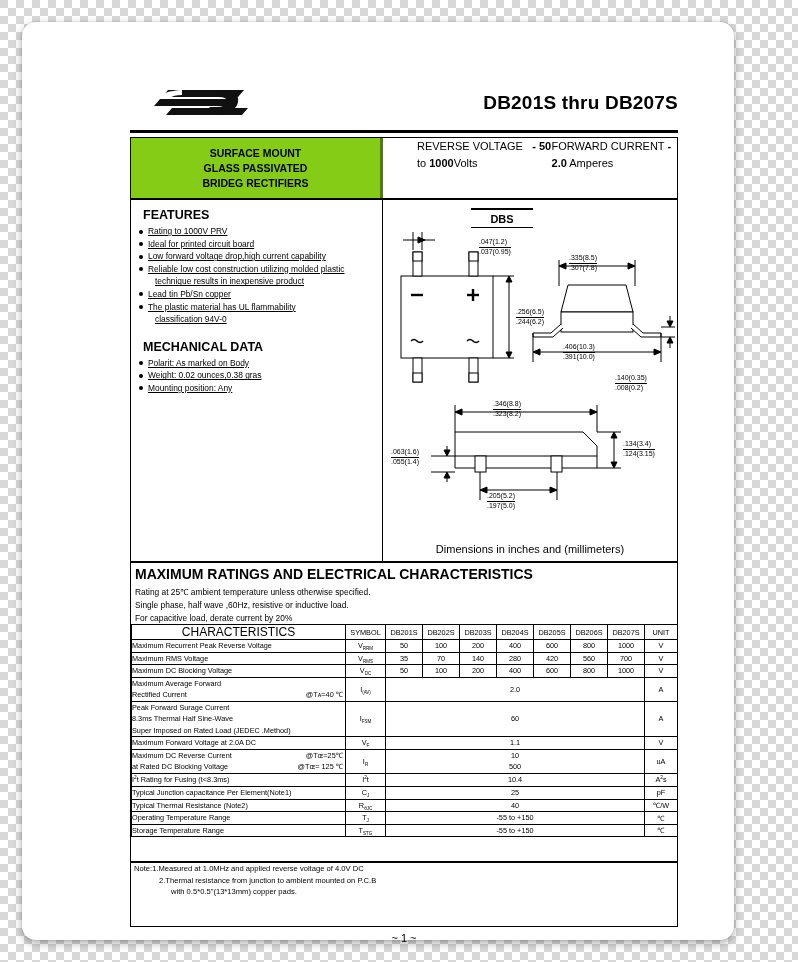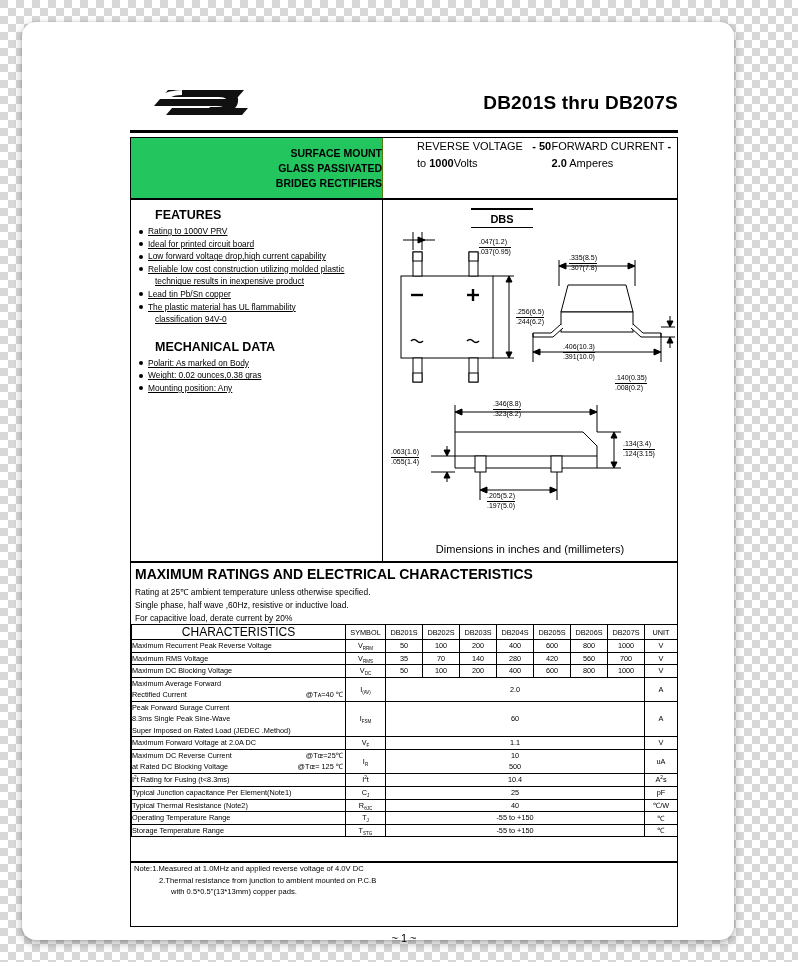--- a/index.html
+++ b/index.html
@@ -23,32 +23,32 @@
   .part-title{
     position:absolute;right:0;top:8px;
     font-size:19px;font-weight:bold;letter-spacing:.2px;color:#000;
   }
   .rule{position:absolute;left:0;right:0;top:46px;height:3px;background:#000;}
 
   
   .box{position:absolute;left:0;right:0;border:1px solid #000;box-sizing:border-box;}
   .topbox{top:53px;height:62px;display:flex;}
   .topleft{
-    width:252px;background:#22c55e;border-right:1px solid #4d7c0f;
-    display:flex;flex-direction:column;align-items:flex-end;justify-content:center;
+    width:252px;background:#84cc16;border-right:3px solid #4d7c0f;
+    display:flex;flex-direction:column;align-items:center;justify-content:center;
     font-size:10.5px;font-weight:bold;line-height:15px;box-sizing:border-box;
   }
   .topright{flex:1;display:flex;justify-content:center;
     padding-left:34px;font-size:11px;line-height:17px;box-sizing:border-box;}
   .topright b{font-weight:bold;}
 
   
   .midbox{top:115px;height:363px;display:flex;}
   .features{width:252px;border-right:1px solid #000;box-sizing:border-box;padding:8px 6px 0 8px;}
-  .h2{font-size:12.5px;font-weight:bold;margin:0 0 3px 16px;}
+  .h2{font-size:12.5px;font-weight:bold;margin:0 0 3px 4px;}
   .h2.mech{margin-top:14px;}
   ul.feat{list-style:none;margin:0;padding:0;}
   ul.feat li{font-size:8.4px;line-height:12.6px;position:relative;padding-left:9px;text-decoration:underline;}
   ul.feat li.bullet::before{
     content:"";position:absolute;left:0;top:4.5px;width:4px;height:4px;border-radius:50%;background:#000;
   }
   ul.feat li.cont{padding-left:16px;}
   .drawing{flex:1;position:relative;}
   .dbs-title{position:absolute;left:88px;top:8px;width:62px;text-align:center;
     font-size:11px;font-weight:bold;border-top:2px solid #000;border-bottom:1.5px solid #000;padding:3px 0 2px;}
@@ -360,21 +360,21 @@
               <div><span>Rectified Current</span><span class="subr">@Tᴀ=40 ℃</span></div>
             </td>
             <td class="sym"><span>I</span><sub>(AV)</sub></td>
             <td class="val" colspan="7">2.0</td>
             <td class="unit">A</td>
           </tr>
 
           <tr>
             <td class="nm">
               <div>Peak Forward Surage Current</div>
-              <div>8.3ms  Single Peak Sine-Wave</div>
+              <div>8.3ms  Thermal Half Sine-Wave</div>
               <div>Super Imposed on Rated  Load (JEDEC .Method)</div>
             </td>
             <td class="sym"><span>I</span><sub>FSM</sub></td>
             <td class="val" colspan="7">60</td>
             <td class="unit">A</td>
           </tr>
 
           <tr>
             <td class="nm">Maximum Forward Voltage at 2.0A DC</td>
             <td class="sym"><span>V</span><sub>F</sub></td>

